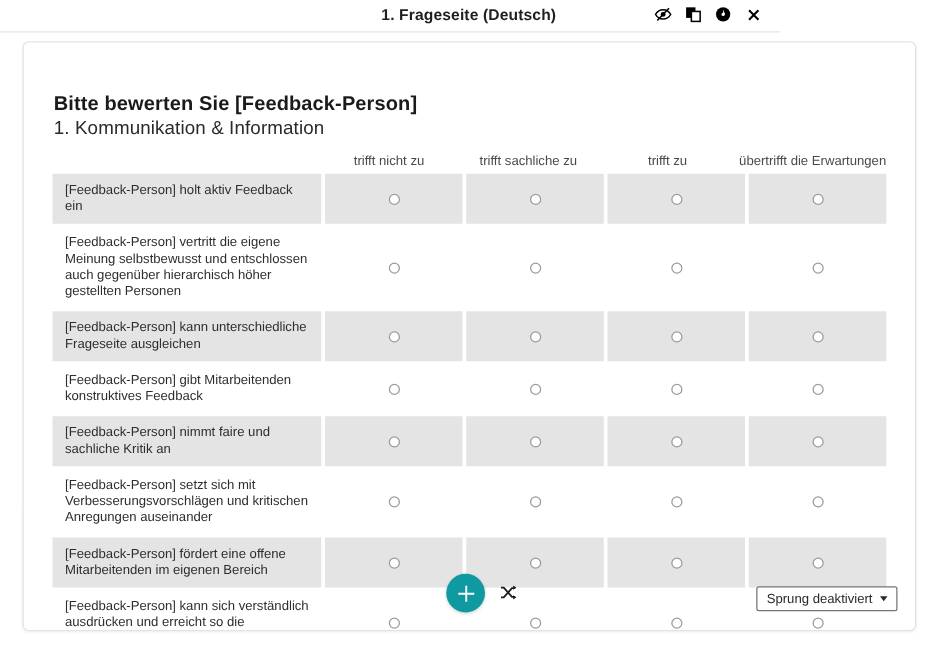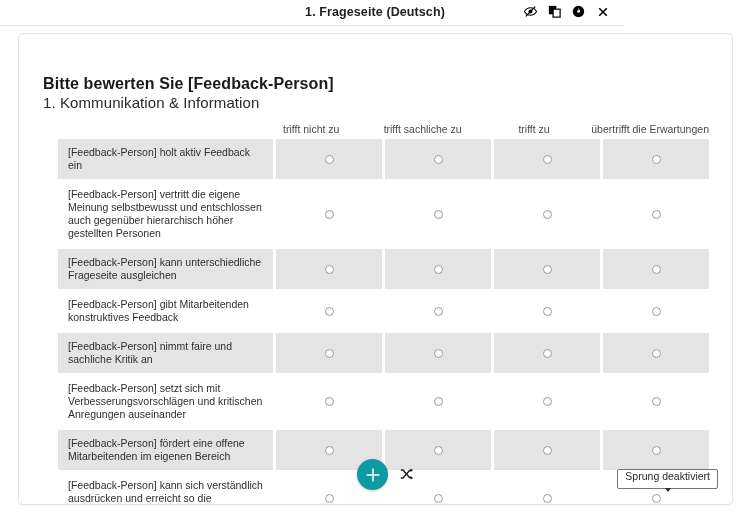--- a/index.html
+++ b/index.html
@@ -122,21 +122,20 @@
   }
   .mr-label {
     width: 215px;
     flex: 0 0 215px;
     font-size: 10.5px;
     line-height: 13px;
     color: #2e2e2e;
     padding: 7px 10px 7px 10px;
     box-sizing: border-box;
     margin-right: 3px;
-    margin-left: 16px;
   }
   .mr-cell {
     flex: 1 1 0;
     display: flex;
     align-items: center;
     justify-content: center;
     margin-right: 3px;
   }
   .mr-cell:last-child { margin-right: 0; }
   .matrix-row.striped .mr-label,
@@ -193,21 +192,20 @@
     gap: 6px;
     padding: 0 7px;
     border: 1px solid #767676;
     border-radius: 2px;
     background: #ffffff;
     font-size: 10.5px;
     color: #2a2a2a;
     cursor: pointer;
     box-sizing: border-box;
     white-space: nowrap;
-    flex-direction: column;
   }
   .caret {
     width: 0; height: 0;
     border-left: 3.5px solid transparent;
     border-right: 3.5px solid transparent;
     border-top: 4px solid #2a2a2a;
   }
 </style>
 </head>
 <body>

